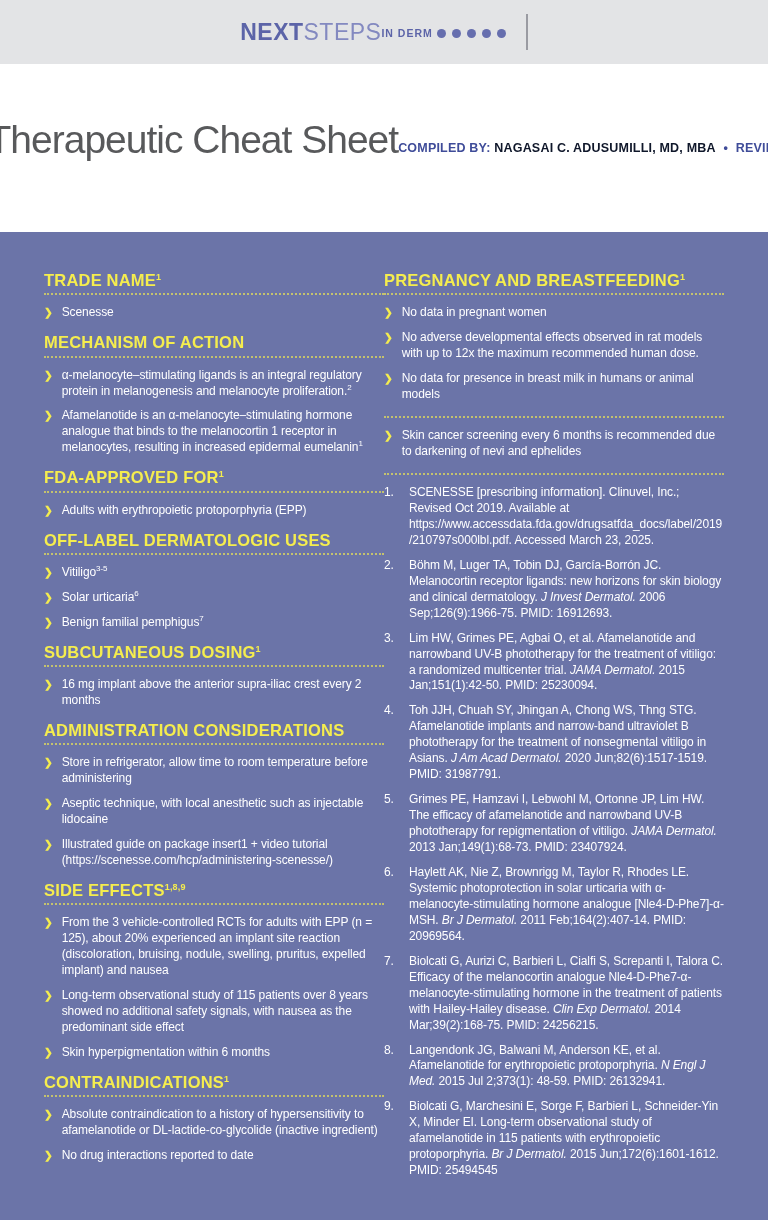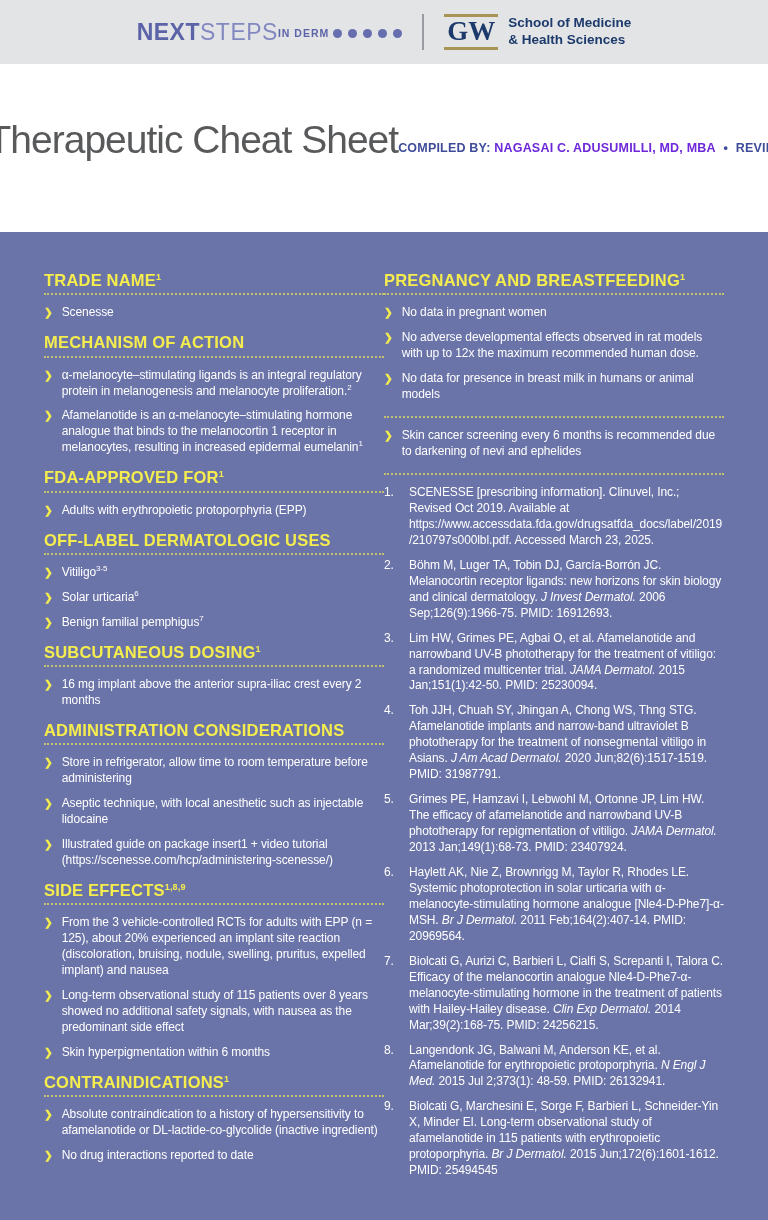--- a/index.html
+++ b/index.html
@@ -36,21 +36,21 @@
   .title-area {
     height: 168px; background: #ffffff;
     display: flex; flex-direction: row; align-items: center; justify-content: center;
   }
   .doc-title {
     margin: 0 0 16px; font-weight: 400; color: #58595b;
     font-size: 39px; letter-spacing: -1px; font-stretch: condensed; white-space: nowrap;
   }
   .byline { font-size: 12.5px; letter-spacing: 0.2px; white-space: nowrap; }
   .byline .lbl { font-weight: bold; color: #3f4c99; }
-  .byline .nm  { color: #6d28d9; font-weight: bold; }
+  .byline .nm  { color: #0f172a; font-weight: bold; }
   .byline .dot { color: #3f4c99; font-weight: bold; padding: 0 4px; }
   
   .content {
     height: 988px; background: #6b74a8;
     display: flex; padding: 40px 44px 20px;
     color: #ffffff; overflow: hidden;
   }
   .col { flex: 1; min-width: 0; }
   .sec { margin-bottom: 13px; }
   .sec-h {
@@ -90,27 +90,20 @@
       <span class="ns-dots" id="ns-dots">
           <span class="ns-dot"></span>
           <span class="ns-dot"></span>
           <span class="ns-dot"></span>
           <span class="ns-dot"></span>
           <span class="ns-dot"></span>
         </span>
     </div>
   </div>
   <div class="band-divider"></div>
-  <div class="gw-logo">
-    <span class="gw-mono">GW</span>
-    <span class="gw-text">
-      <span>School of Medicine</span><br>
-      <span>&amp; Health Sciences</span>
-    </span>
-  </div>
 </header>
 
 <section class="title-area">
   <h1 class="doc-title">Afamelanotide Therapeutic Cheat Sheet</h1>
   <div class="byline">
     <span class="lbl">COMPILED BY:</span>
     <span class="nm">NAGASAI C. ADUSUMILLI, MD, MBA</span>
     <span class="dot">•</span>
     <span class="lbl">REVIEWED BY:</span>
     <span class="nm">ADAM J. FRIEDMAN, MD, FAAD</span>

